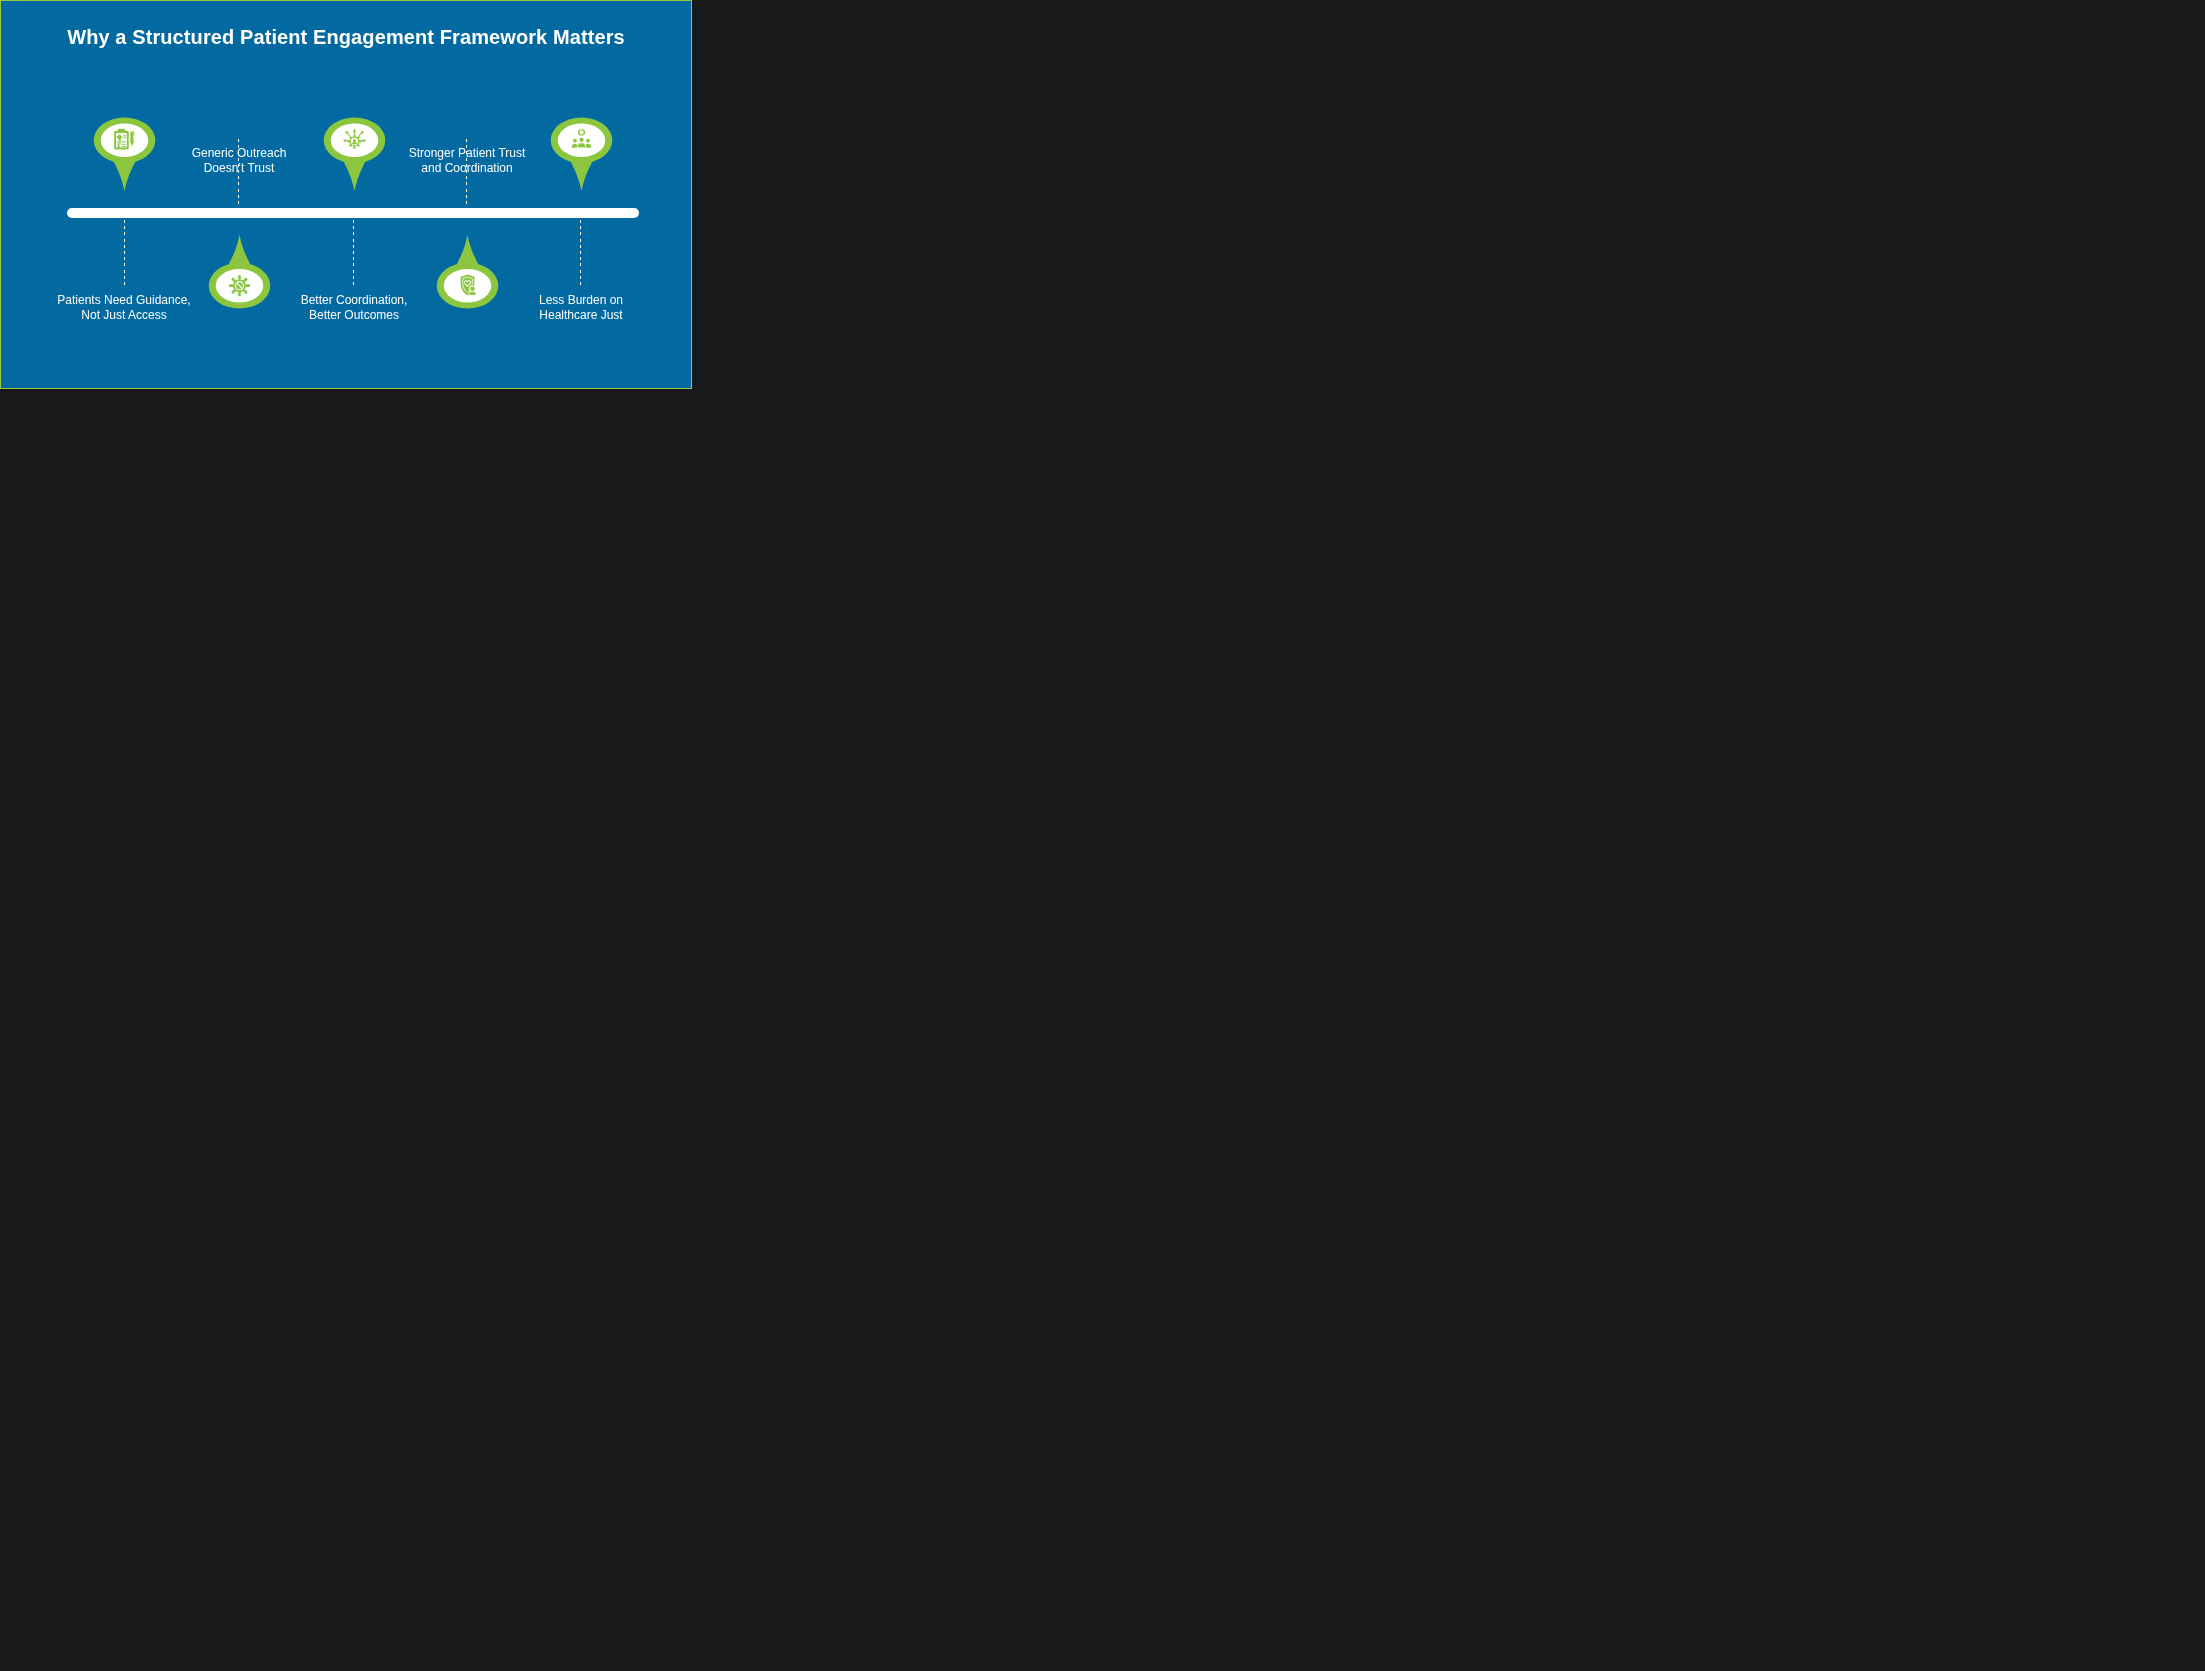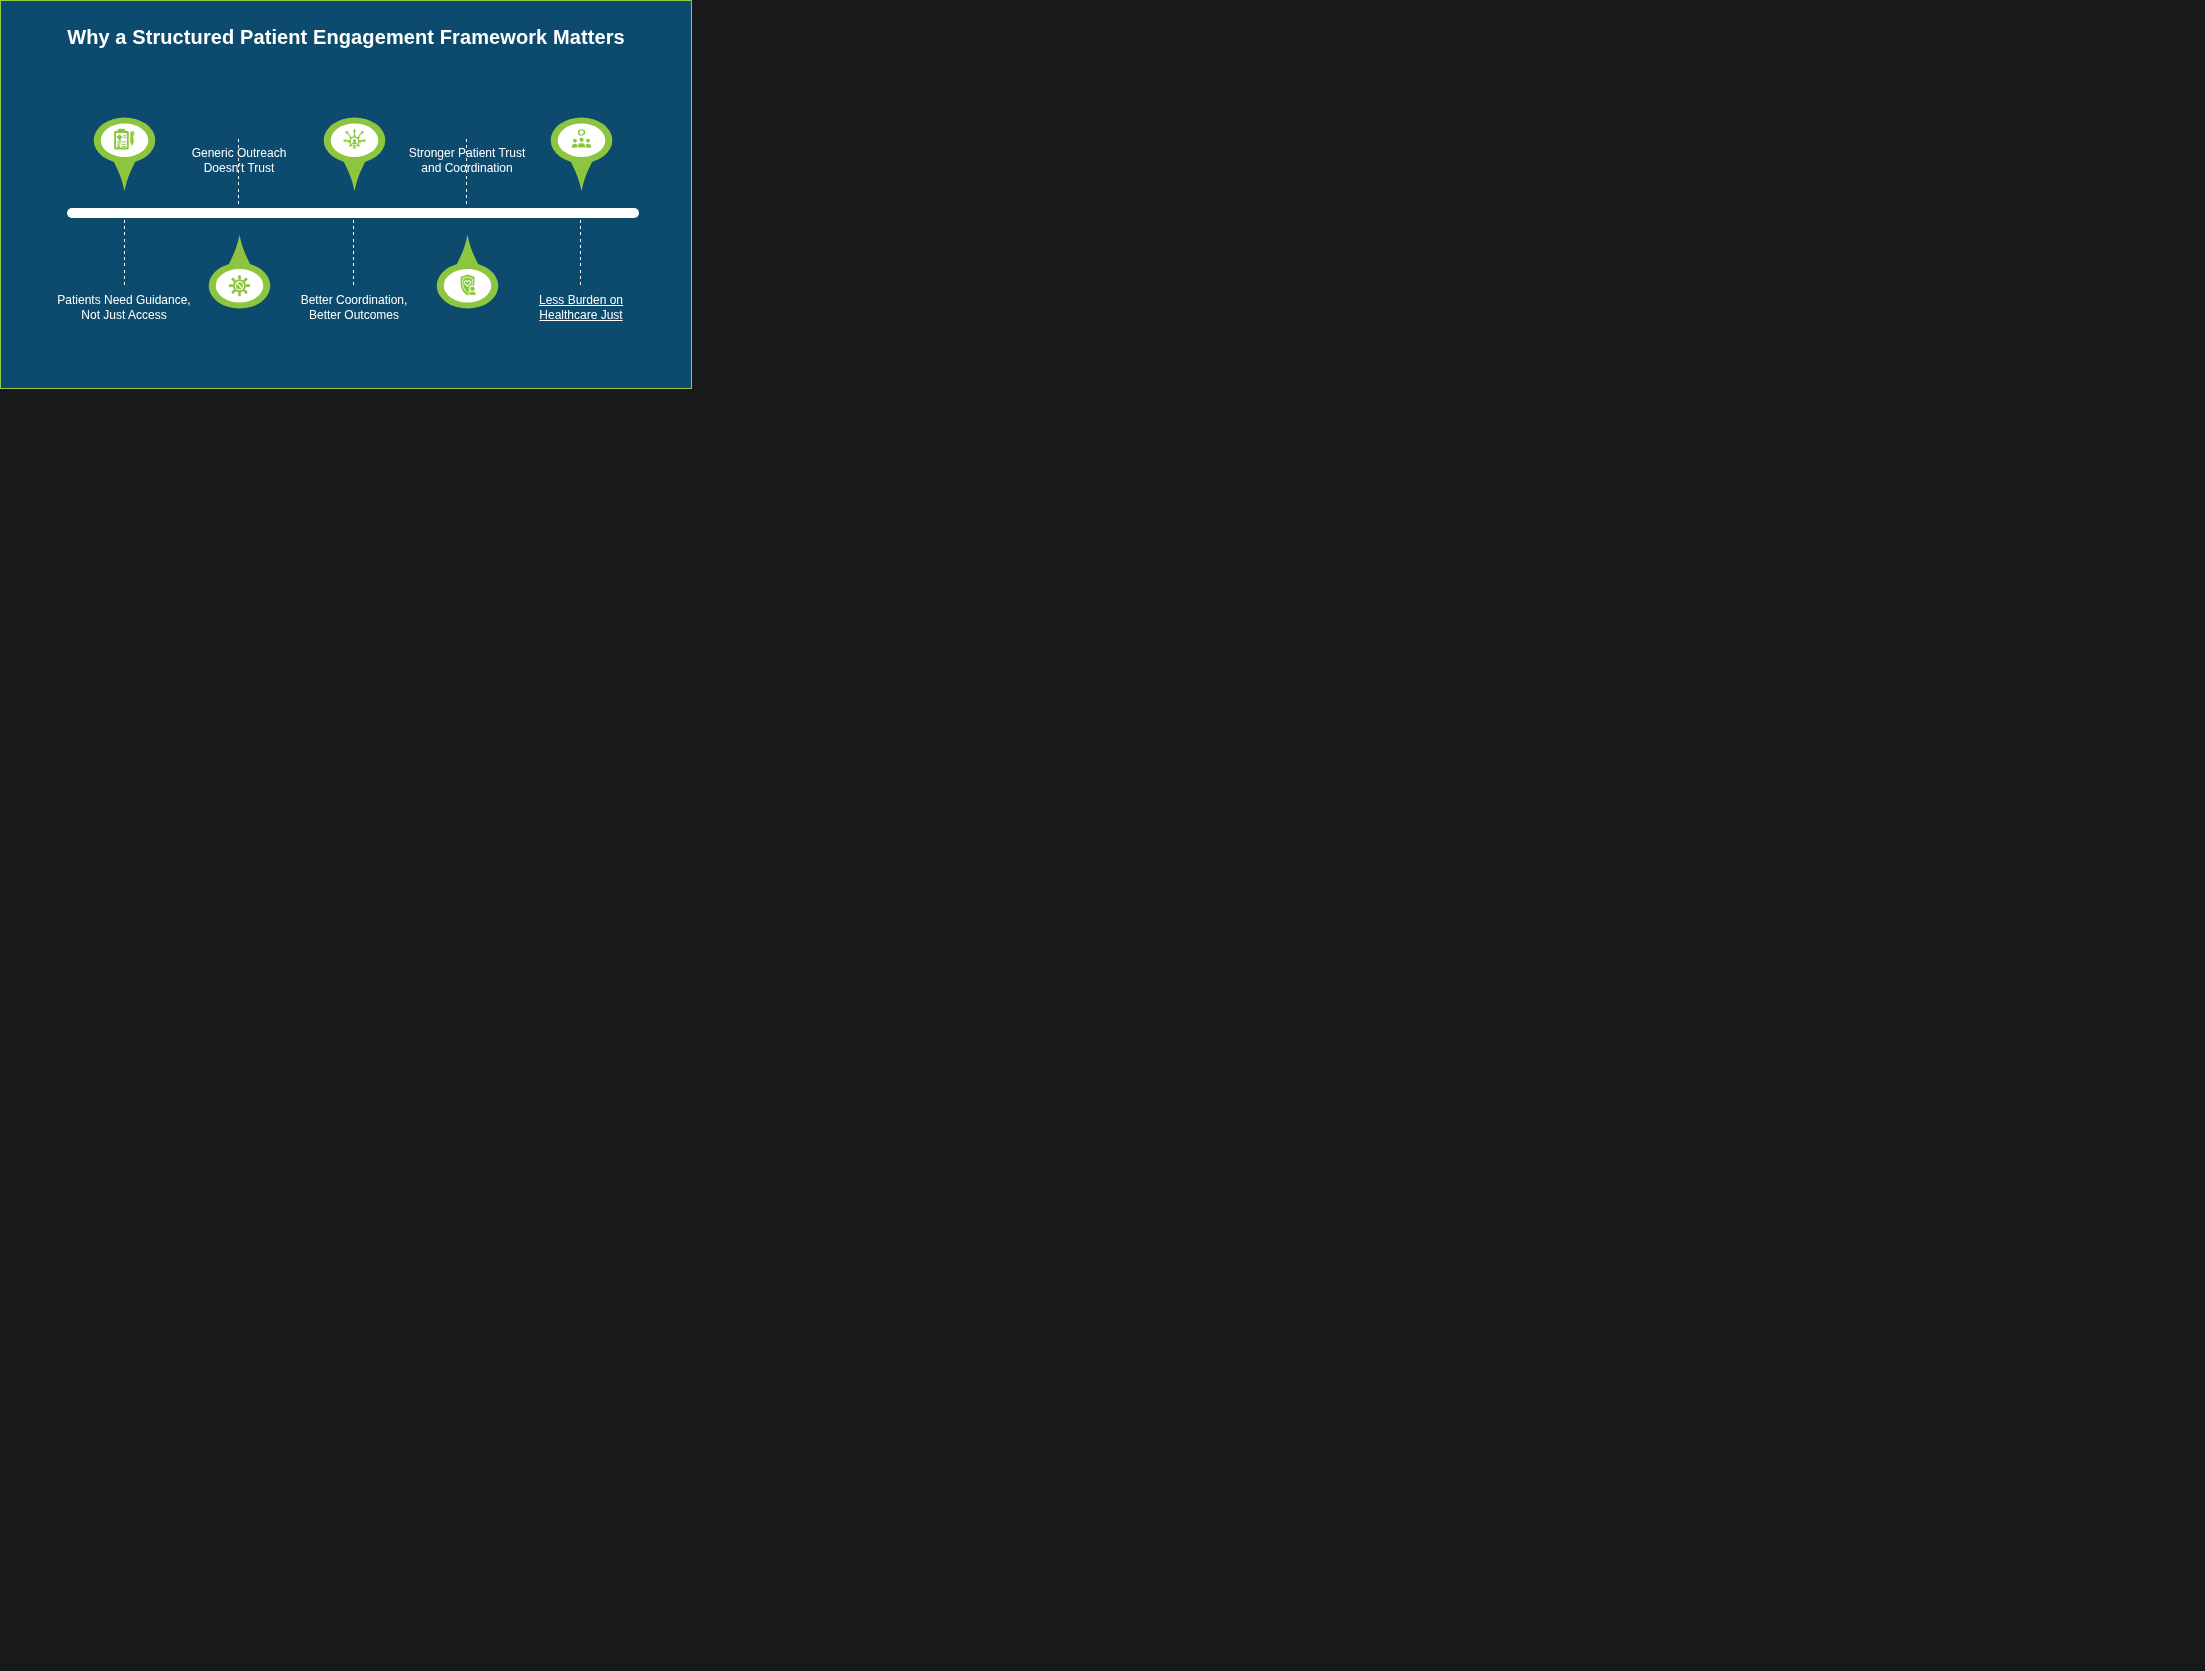--- a/index.html
+++ b/index.html
@@ -1,19 +1,19 @@
 <!DOCTYPE html>
 <html style="font-size:7px"><head>
 <meta charset="utf-8">
 <style>
   html,body{margin:0;padding:0;background:#17191b;}
   .canvas{
     position:relative;
     width:692px;height:389px;
-    background:#0c4a6e;
+    background:#0369a1;
     border:1.3px solid #97c83d;
     box-sizing:border-box;
     overflow:hidden;
     font-family:"Liberation Sans", sans-serif;
   }
   .title{
     position:absolute;left:0;right:0;top:25px;
     text-align:center;
     color:#ffffff;
     font-size:20px;font-weight:700;
@@ -183,19 +183,19 @@
     <span>Doesn’t Trust</span>
   </div>
   <div class="label bottom" style="left:265px;">
     <span>Better Coordination,</span>
     <span>Better Outcomes</span>
   </div>
   <div class="label top" style="left:378px;text-align:center;">
     <span>Stronger Patient Trust</span>
     <span>and Coordination</span>
   </div>
-  <div class="label bottom" style="left:492px;text-decoration:underline;">
+  <div class="label bottom" style="left:492px;">
     <span>Less Burden on</span>
     <span>Healthcare Just</span>
   </div>
 
 </div>
 
 
 </body></html>

